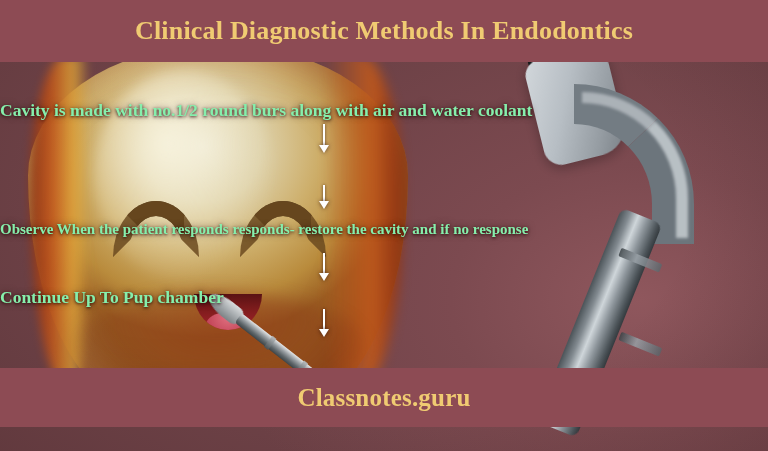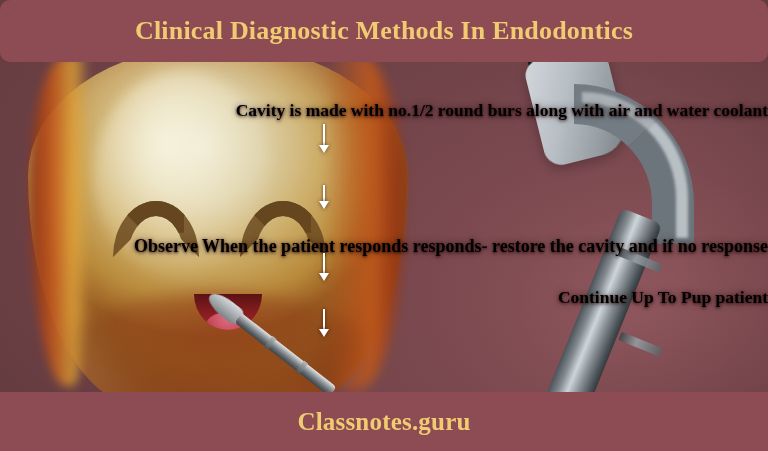--- a/index.html
+++ b/index.html
@@ -227,46 +227,46 @@
   
   .band {
     position: absolute;
     left: 0;
     width: 768px;
     background: #8d4b54;
     display: flex;
     align-items: center;
     justify-content: center;
   }
-  .band-header { top: 0; height: 62px; border-radius: 10px; }
-  .band-footer { top: 368px; height: 59px; margin-top: 24px; }
+  .band-header { top: 0; height: 62px; }
+  .band-footer { top: 368px; height: 59px; }
   .band-title {
     color: #f0cb72;
     font-weight: bold;
     font-size: 26px;
     letter-spacing: 0.2px;
     white-space: nowrap;
   }
   .band-footer .band-title { font-size: 25px; }
 
   
   .flow { position: absolute; left: 0; top: 62px; width: 768px; height: 328px; }
   .step {
     position: absolute;
     width: 768px;
-    text-align: right;
-    color: #000000;
+    text-align: left;
+    color: #86efac;
     font-weight: bold;
     font-size: 17.5px;
     white-space: nowrap;
     text-shadow: 0 1px 3px rgba(40,10,10,0.85), 0 0 7px rgba(40,10,10,0.55);
   }
   .step-1 { top: 38px; font-size: 17.5px; }
   .step-2 { top: 100px; }
-  .step-3 { top: 174px; font-size: 18px; }
+  .step-3 { top: 159px; font-size: 15px; }
   .step-4 { top: 225px; }
   .step-5 { top: 281px; }
 
   .arrow {
     position: absolute;
     left: 319px;
     width: 10px;
     color: #ffffff;
   }
   .arrow-line {
@@ -345,21 +345,21 @@
       <div class="arrow-line"></div>
       <div class="arrow-head"></div>
     </div>
 
     <div class="step step-3">Observe When the patient responds responds- restore the cavity and if no response</div>
     <div class="arrow a3">
       <div class="arrow-line"></div>
       <div class="arrow-head"></div>
     </div>
 
-    <div class="step step-4">Continue Up To Pup patient</div>
+    <div class="step step-4">Continue Up To Pup chamber</div>
     <div class="arrow a4">
       <div class="arrow-line"></div>
       <div class="arrow-head"></div>
     </div>
 
   </div>
 
   <div class="band band-footer">
     <div class="band-title">Classnotes.guru</div>
   </div>

